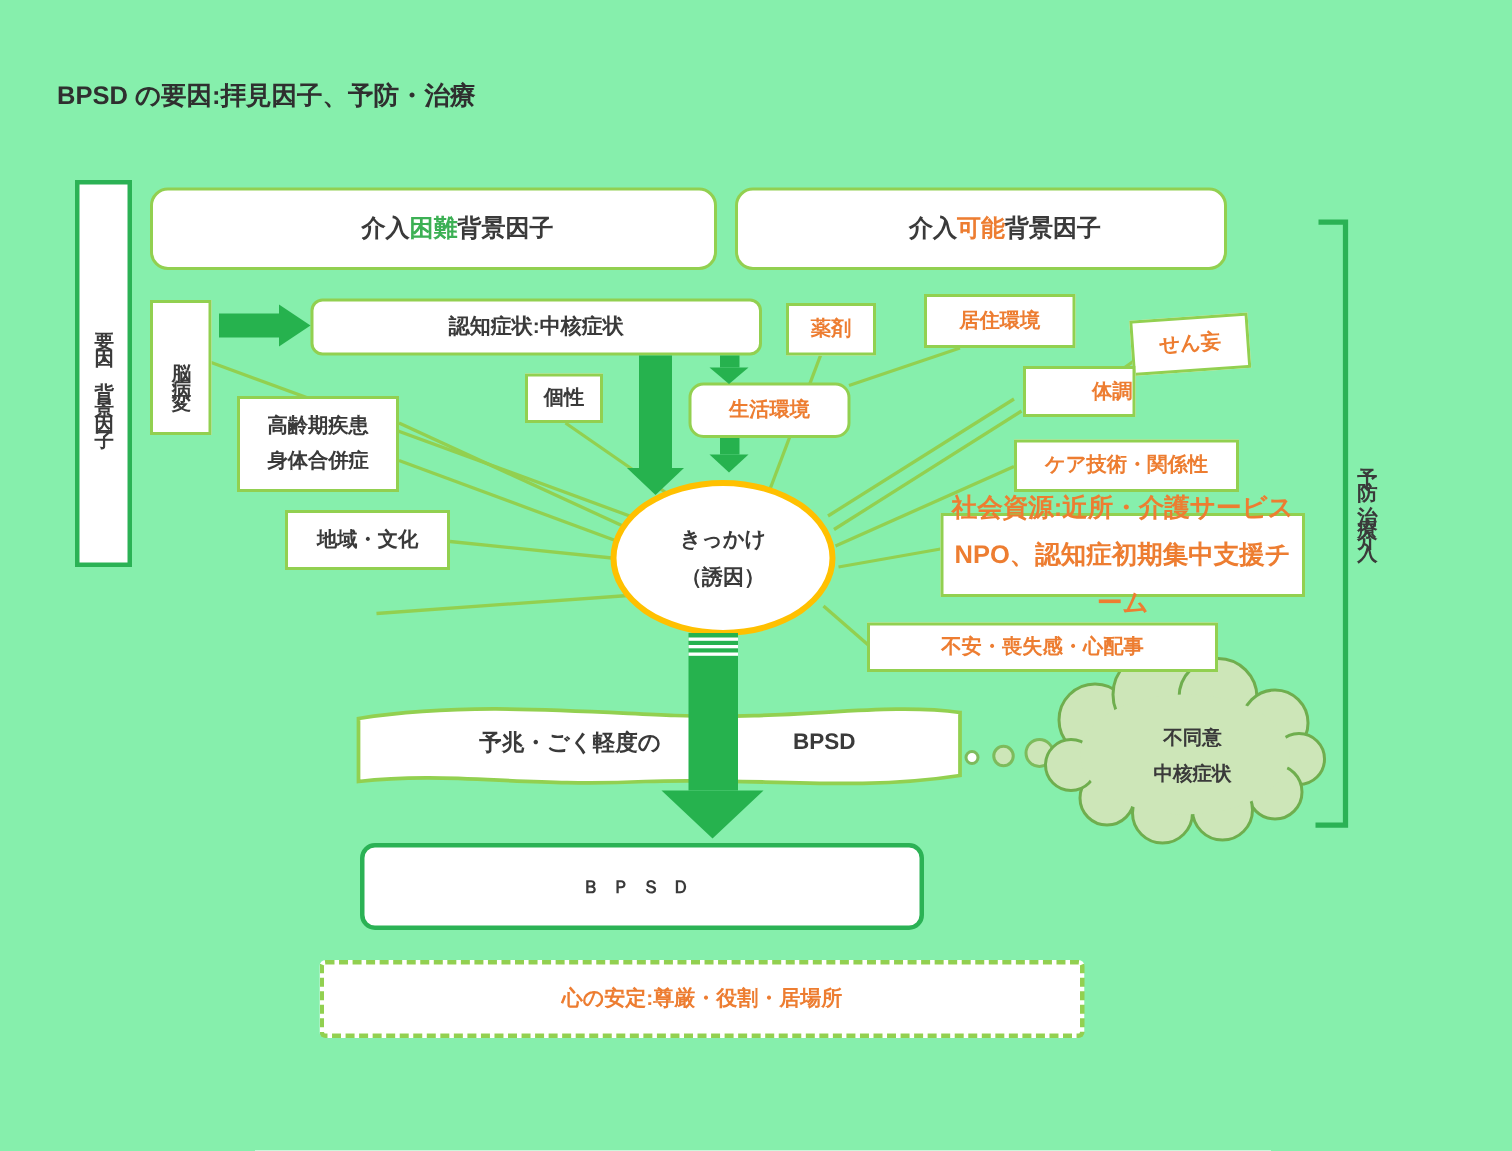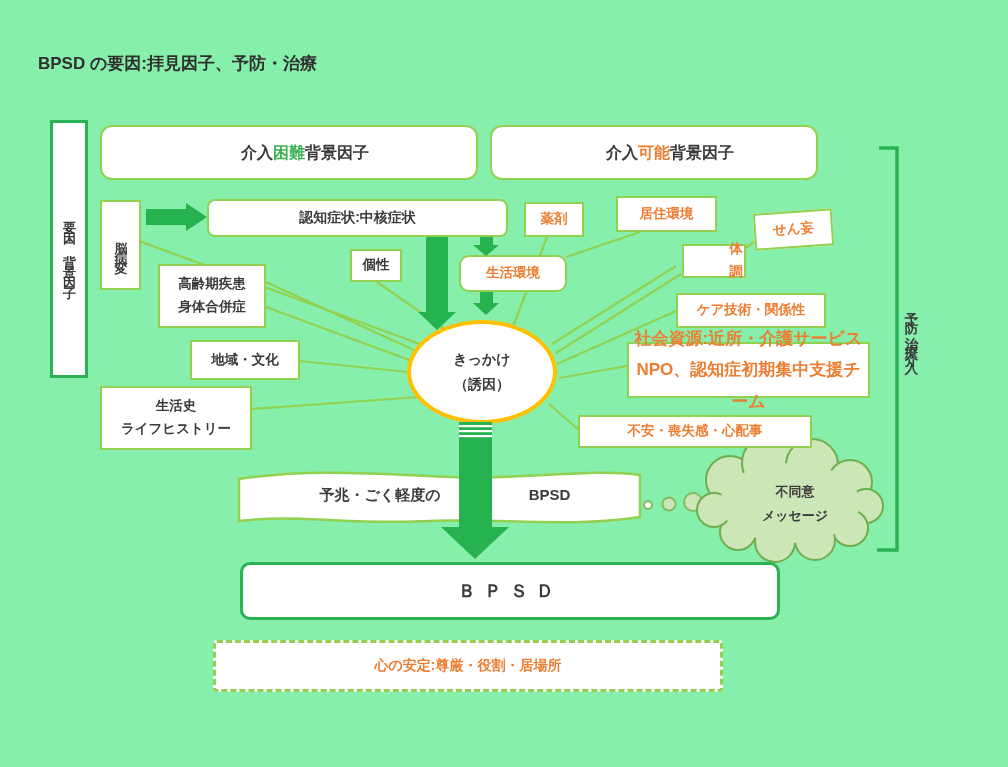--- a/index.html
+++ b/index.html
@@ -101,21 +101,21 @@
   </div>
 
   <div class="box orange" style="left:616px;top:196px;width:101px;height:36px;">
     <span>居住環境</span>
   </div>
 
   <div class="box orange" style="left:754px;top:211px;width:79px;height:37px;transform:rotate(-4deg);">
     <span>せん妄</span>
   </div>
 
-  <div class="box orange" style="left:682px;top:244px;width:64px;height:34px;padding-left:44px;">
+  <div class="box orange" style="left:682px;top:244px;width:75px;height:34px;padding-left:44px;">
     <span>体調</span>
   </div>
 
   <div class="box" style="left:350px;top:249px;width:52px;height:33px;">
     <span>個性</span>
   </div>
 
   <div class="box orange rounded" style="left:459px;top:255px;width:108px;height:37px;">
     <span>生活環境</span>
   </div>
@@ -131,41 +131,37 @@
 
   <div class="box" style="left:190px;top:340px;width:110px;height:40px;">
     <span>地域・文化</span>
   </div>
 
   <div class="box orange" style="left:627px;top:342px;width:243px;height:56px;font-size:17px;line-height:1.85;">
     <span>社会資源:近所・介護サービス</span>
     <span>NPO、認知症初期集中支援チーム</span>
   </div>
 
-  <div class="box" style="left:100px;top:386px;width:152px;height:64px;">
-    <span>生活史</span>
-    <span>ライフヒストリー</span>
-  </div>
 
   <div class="box orange" style="left:578px;top:415px;width:234px;height:33px;">
     <span>不安・喪失感・心配事</span>
   </div>
 
   <div class="box ellipse" style="left:407px;top:320px;width:150px;height:104px;">
     <span>きっかけ</span>
     <span>（誘因）</span>
   </div>
 
   <div class="float-label" style="left:300px;top:486px;width:160px;font-size:15px;">予兆・ごく軽度の</div>
   <div class="float-label" style="left:512px;top:486px;width:75px;font-size:15px;">BPSD</div>
 
   <div class="float-label" style="left:745px;top:483px;width:100px;font-size:13px;">不同意</div>
-  <div class="float-label" style="left:735px;top:507px;width:120px;font-size:13px;">メッセージ</div>
-
-  <div class="box dark-border rounded" style="left:240px;top:562px;width:540px;height:58px;font-size:18px;letter-spacing:8px;">
+  <div class="float-label" style="left:735px;top:507px;width:120px;font-size:13px;">中核症状</div>
+
+  <div class="box dark-border rounded" style="left:240px;top:562px;width:376px;height:58px;font-size:12px;letter-spacing:8px;">
     <span>ＢＰＳＤ</span>
   </div>
 
   <div class="box dashed orange" style="left:213px;top:640px;width:510px;height:52px;font-size:14px;">
     <span>心の安定:尊厳・役割・居場所</span>
   </div>
 
   <div class="float-label vtext" style="left:902px;top:240px;height:180px;font-size:13.5px;letter-spacing:8px;">予防・治療介入</div>
 
   <svg id="over" class="layer">

